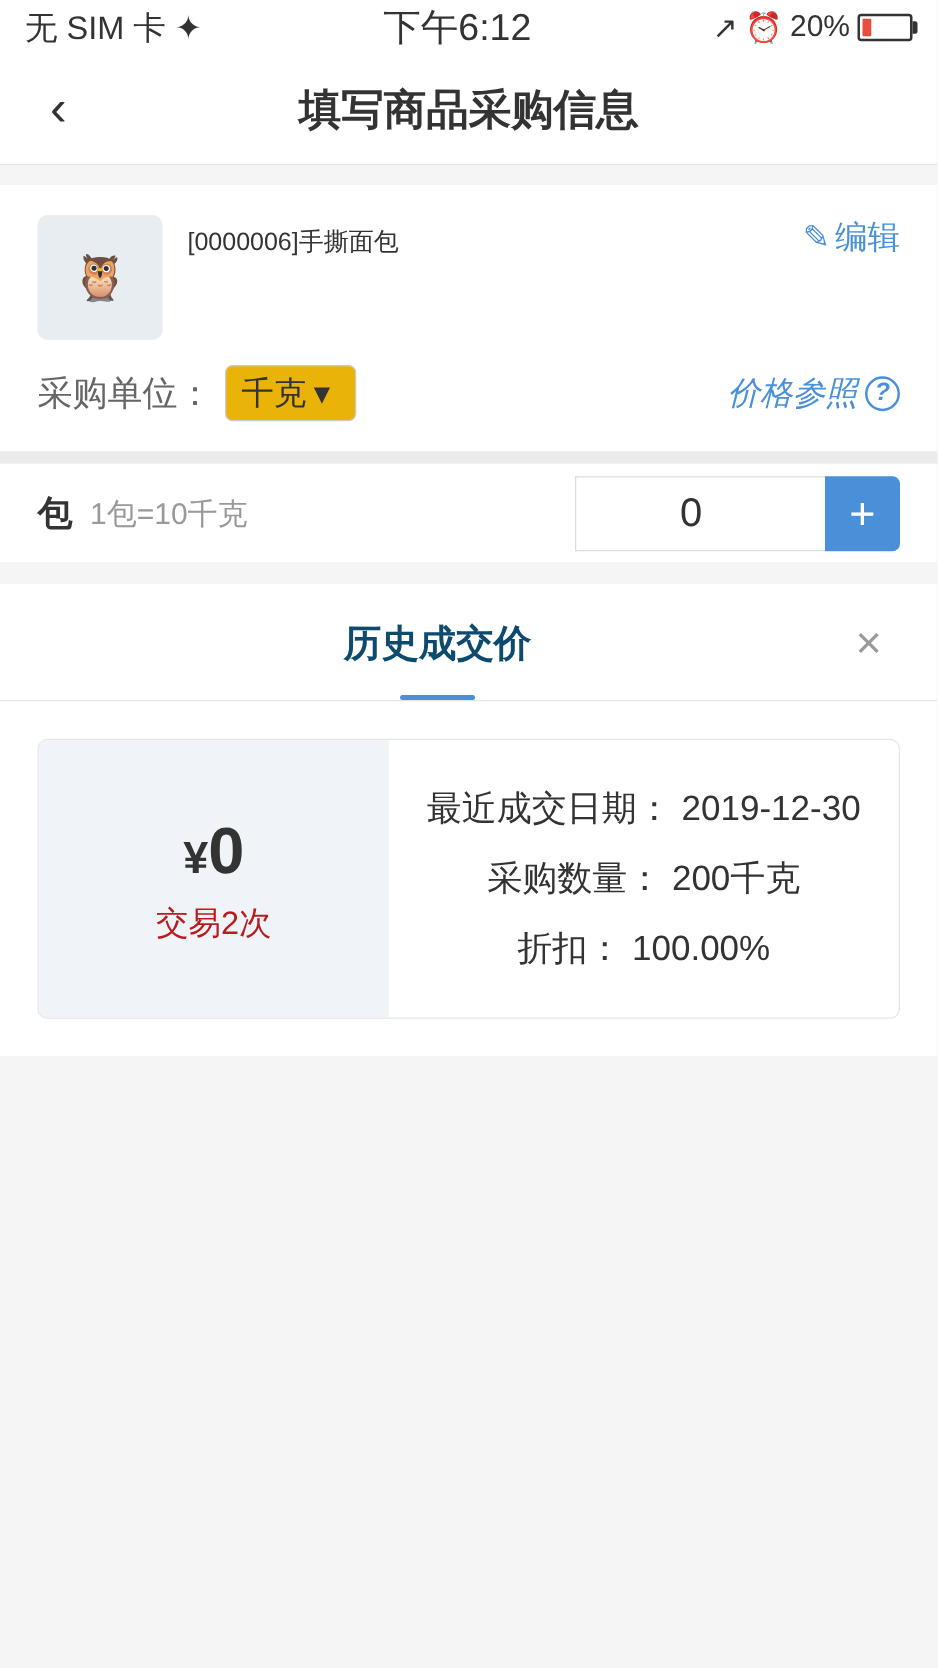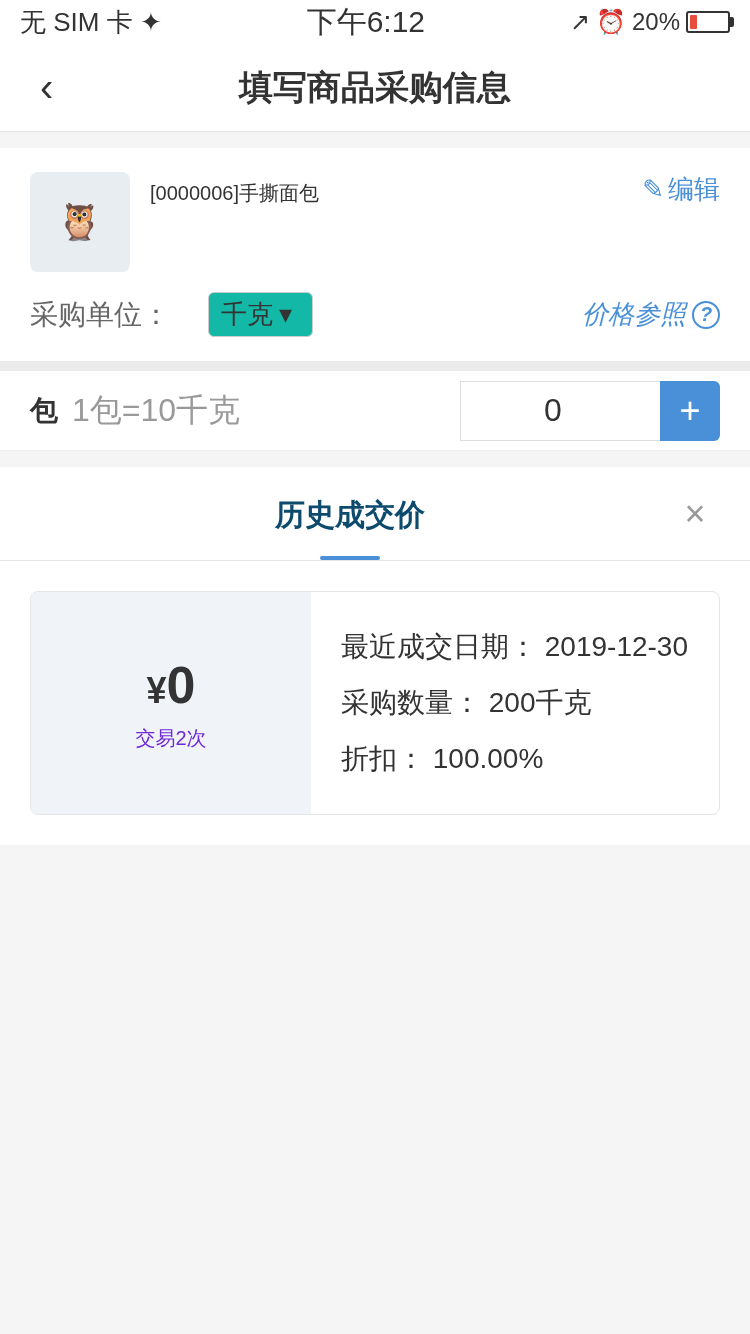--- a/index.html
+++ b/index.html
@@ -150,26 +150,25 @@
       display: flex;
       align-items: center;
       gap: 10px;
     }
     .unit-select {
       border: 1px solid #ccc;
       border-radius: 6px;
       padding: 4px 20px 4px 12px;
       font-size: 26px;
       color: #333;
-      background: #14b8a6;
+      background: #eab308;
       position: relative;
       display: inline-flex;
       align-items: center;
       gap: 6px;
-      margin-left: 28px;
     }
     .price-ref {
       font-size: 26px;
       color: #4a90d9;
       display: flex;
       align-items: center;
       gap: 6px;
       cursor: pointer;
       font-style: italic;
     }
@@ -207,21 +206,21 @@
       align-items: center;
       gap: 14px;
       font-size: 28px;
     }
     .qty-unit-badge {
       font-size: 28px;
       color: #333;
       font-weight: 600;
     }
     .qty-conversion {
-      font-size: 32px;
+      font-size: 24px;
       color: #999;
     }
     .qty-input-group {
       display: flex;
       align-items: center;
       gap: 0;
     }
     .qty-input {
       width: 200px;
       height: 60px;
@@ -316,31 +315,32 @@
     }
     .history-price {
       font-size: 52px;
       font-weight: bold;
       color: #333;
     }
     .history-price .currency {
       font-size: 36px;
     }
     .history-trades {
-      font-size: 20px;
-      color: #6d28d9;
+      font-size: 26px;
+      color: #b91c1c;
       margin-top: 10px;
     }
     .history-right {
       flex: 1;
       padding: 36px 30px;
       display: flex;
       flex-direction: column;
       gap: 18px;
       justify-content: center;
+      text-align: center;
     }
     .history-detail-row {
       font-size: 28px;
       color: #333;
     }
   </style>
 </head>
 <body>
 
 <div class="status-bar">

